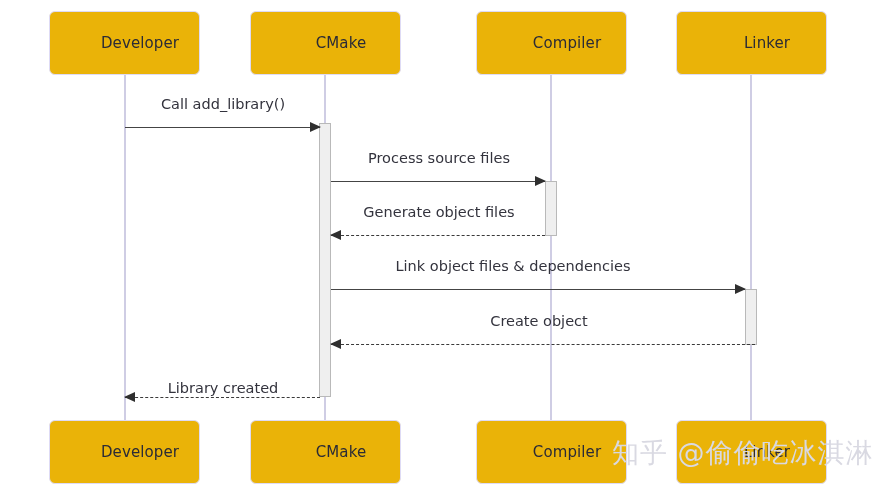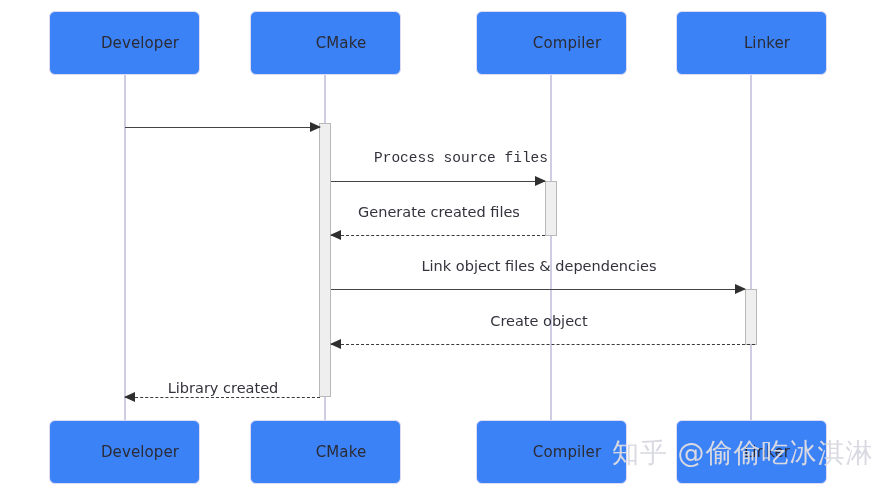--- a/index.html
+++ b/index.html
@@ -16,21 +16,21 @@
     height: 495px;
     background: #ffffff;
     overflow: hidden;
   }
 
   
   .participant-box {
     position: absolute;
     width: 151px;
     height: 64px;
-    background: #3b82f6;
+    background: #eab308;
     border: 1px solid #dedbf5;
     border-radius: 6px;
     box-sizing: border-box;
     display: flex;
     align-items: center;
     justify-content: center;
     z-index: 4;
     padding-left: 31px;
   }
   .participant-label {
@@ -144,38 +144,39 @@
   </div>
 
   <div class="activation" style="left:319px; top:123px; height:274px;"></div>
   <div class="activation" style="left:545px; top:181px; height:55px;"></div>
   <div class="activation" style="left:745px; top:289px; height:56px;"></div>
 
   <div class="message to-right" style="left:125px; top:127px; width:195px;">
     <div class="line"></div>
     <div class="head"></div>
   </div>
+  <div class="message-label" style="left:223px; top:96px;">Call add_library()</div>
 
   <div class="message to-right" style="left:331px; top:181px; width:214px;">
     <div class="line"></div>
     <div class="head"></div>
   </div>
-  <div class="message-label" style="left:461px; top:150px;font-family:Liberation Mono, monospace;">Process source files</div>
+  <div class="message-label" style="left:439px; top:150px;">Process source files</div>
 
   <div class="message to-left dashed" style="left:331px; top:235px; width:214px;">
     <div class="line"></div>
     <div class="head"></div>
   </div>
-  <div class="message-label" style="left:439px; top:204px;">Generate created files</div>
+  <div class="message-label" style="left:439px; top:204px;">Generate object files</div>
 
   <div class="message to-right" style="left:331px; top:289px; width:414px;">
     <div class="line"></div>
     <div class="head"></div>
   </div>
-  <div class="message-label" style="left:539px; top:258px;">Link object files &amp; dependencies</div>
+  <div class="message-label" style="left:513px; top:258px;">Link object files &amp; dependencies</div>
 
   <div class="message to-left dashed" style="left:331px; top:344px; width:424px;">
     <div class="line"></div>
     <div class="head"></div>
   </div>
   <div class="message-label" style="left:539px; top:313px;">Create object</div>
 
   <div class="message to-left dashed" style="left:125px; top:397px; width:195px;">
     <div class="line"></div>
     <div class="head"></div>

